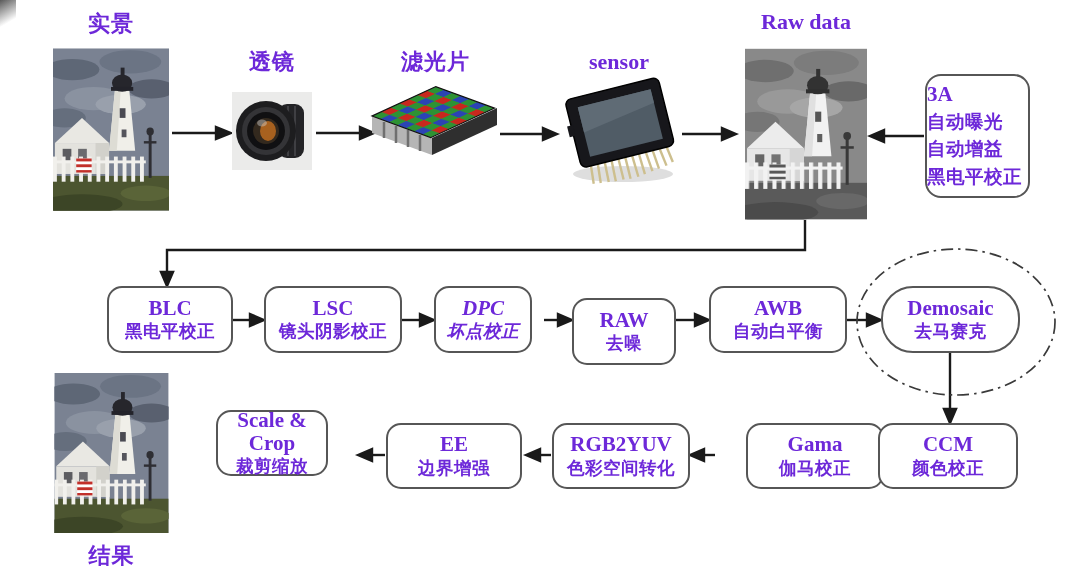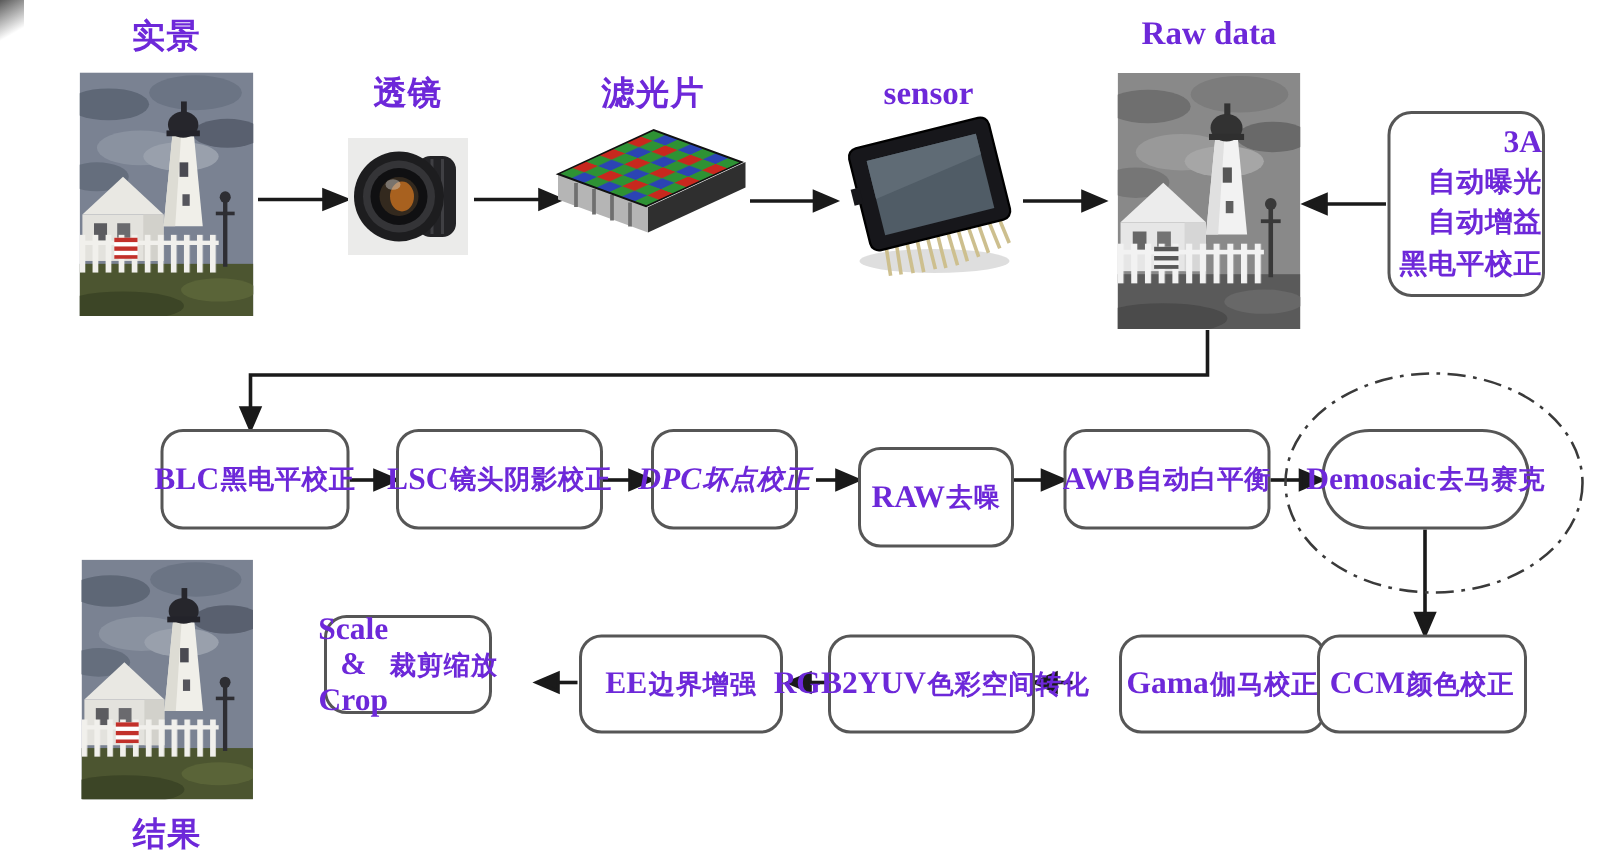--- a/index.html
+++ b/index.html
@@ -3,26 +3,26 @@
 <meta charset="utf-8">
 <style>
   html,body{margin:0;padding:0;background:#ffffff;}
   .stage{position:relative;width:1080px;height:576px;background:#ffffff;overflow:hidden;
          font-family:"Liberation Serif","DejaVu Serif",serif;color:#6d28d9;}
   .photo{position:absolute;line-height:0;}
   .photo svg{display:block;}
   .gray svg{filter:grayscale(1) brightness(1.07) contrast(0.9);}
   .img-label{position:absolute;text-align:center;font-weight:700;font-size:22px;letter-spacing:1px;}
   .node{position:absolute;box-sizing:border-box;border:2.4px solid #565656;border-radius:15px;
-        background:#ffffff;display:flex;align-items:center;justify-content:center;
+        background:#ffffff;display:flex;flex-direction:column;align-items:center;justify-content:center;
         text-align:center;gap:1px;}
   .node .en{font-size:21px;font-weight:600;line-height:1.1;}
   .node .zh{font-size:17.5px;font-weight:600;line-height:1.2;letter-spacing:0.5px;white-space:nowrap;}
   .node3a{position:absolute;box-sizing:border-box;border:2.4px solid #565656;border-radius:16px;
-          background:#fff;display:flex;flex-direction:column;align-items:flex-end;justify-content:center;
+          background:#fff;display:flex;flex-direction:column;align-items:flex-start;justify-content:center;
           text-align:center;}
   .node3a .en{font-size:21px;font-weight:600;line-height:1.35;}
   .node3a .zh{font-size:18.5px;font-weight:600;line-height:1.5;letter-spacing:0.5px;}
   svg.layer{position:absolute;left:0;top:0;width:1080px;height:576px;pointer-events:none;}
   .corner{position:absolute;left:0;top:0;width:16px;height:30px;
           background:linear-gradient(150deg,rgba(60,60,60,.85),rgba(60,60,60,0) 70%);}
 </style>
 </head>
 <body>
 

